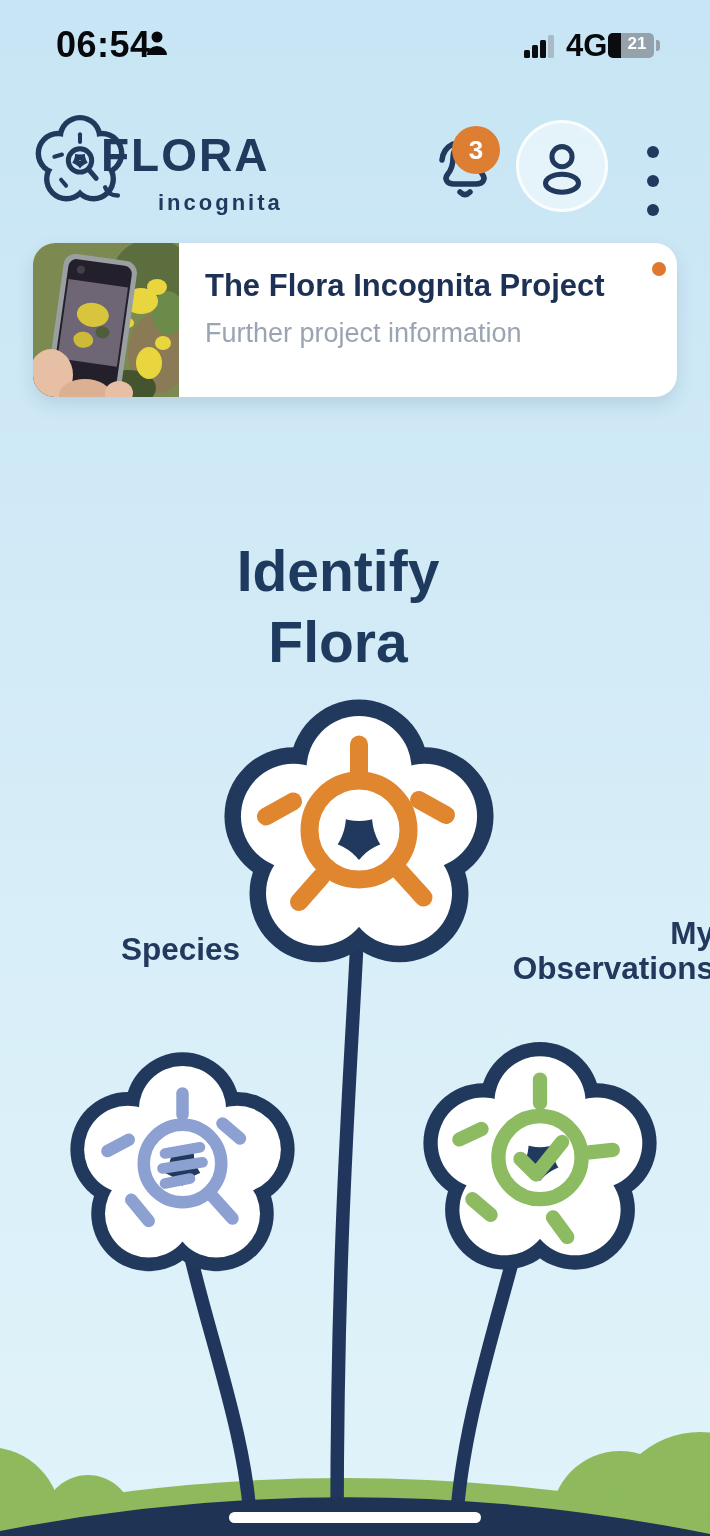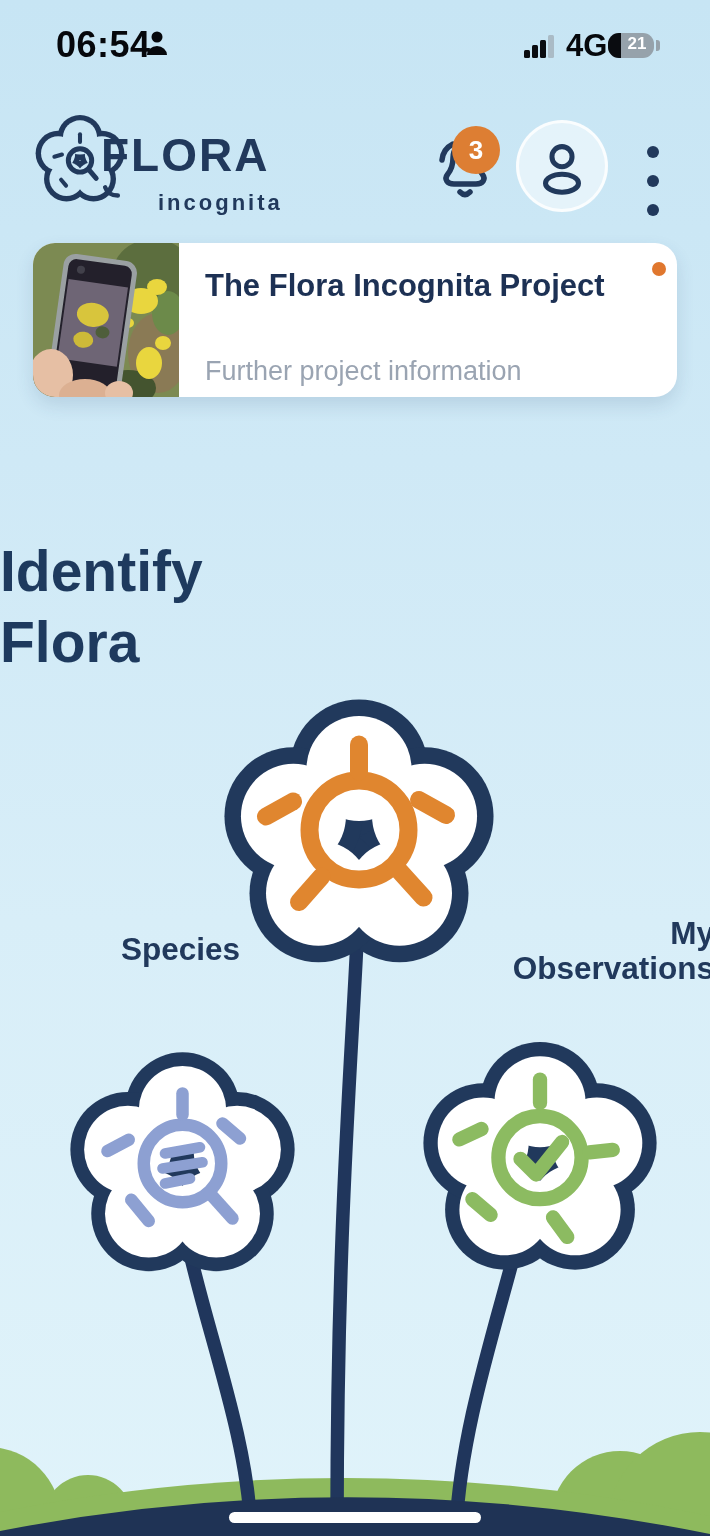--- a/index.html
+++ b/index.html
@@ -6,41 +6,41 @@
   *{box-sizing:border-box;font-family:"Liberation Sans",sans-serif;}
   .screen{
     position:relative;width:710px;height:1536px;margin:0 auto;overflow:hidden;
     background:linear-gradient(180deg,#c7e5f4 0%,#cfe9f6 30%,#d8eef8 60%,#e0f3fa 100%);
   }
   .abs{position:absolute;}
   .clickable{cursor:pointer;}
   
   .time{left:56px;top:24px;font-size:36px;font-weight:700;color:#06080c;letter-spacing:.5px;}
   .net{left:566px;top:28px;font-size:31px;font-weight:600;color:#06080c;}
-  .battery{left:608px;top:33px;width:46px;height:25px;border-radius:11px;background:#96a2ab;overflow:hidden;}
+  .battery{left:608px;top:33px;width:46px;height:25px;border-radius:5px;background:#96a2ab;overflow:hidden;}
   .battery .fill{position:absolute;left:0;top:0;width:13px;height:25px;background:#0a0c10;}
   .battery .pct{position:absolute;left:12px;top:1px;width:34px;text-align:center;font-size:17px;font-weight:700;color:#fff;}
   .battery-nub{left:656px;top:40px;width:4px;height:11px;border-radius:0 3px 3px 0;background:#96a2ab;}
   
   .brand-text{left:101px;top:128px;font-size:46px;font-weight:700;color:#21395c;letter-spacing:2px;}
   .brand-sub{left:126px;top:190px;font-size:22px;font-weight:700;color:#21395c;letter-spacing:3px;margin-left:32px;}
   .badge{left:452px;top:126px;width:48px;height:48px;border-radius:50%;background:#dd7e33;
     display:flex;align-items:center;justify-content:center;color:#fff;font-size:26px;font-weight:700;z-index:6;}
   .profile-btn{left:516px;top:120px;width:92px;height:92px;border-radius:50%;
     background:rgba(255,255,255,.5);border:3px solid rgba(255,255,255,.8);}
   .dot{width:12px;height:12px;border-radius:50%;background:#21395c;left:647px;}
   
   .card{left:33px;top:243px;width:644px;height:154px;background:#fff;border-radius:22px;
     box-shadow:0 8px 18px rgba(40,70,110,.14);}
   .card-title{left:205px;top:268px;font-size:31px;font-weight:600;color:#1d3154;}
-  .card-sub{left:205px;top:318px;font-size:27px;font-weight:400;color:#9aa4b2;margin-top:38px;}
+  .card-sub{left:205px;top:318px;font-size:27px;font-weight:400;color:#9aa4b2;}
   .unread-dot{left:652px;top:262px;width:14px;height:14px;border-radius:50%;background:#e0772e;}
   .thumb{left:33px;top:243px;width:146px;height:154px;border-radius:22px 0 0 22px;overflow:hidden;}
   
-  .identify{left:0;top:536px;width:676px;text-align:left;font-size:57px;font-weight:700;color:#1e3a5e;line-height:71px;}
+  .identify{left:0;top:536px;width:676px;text-align:center;font-size:57px;font-weight:700;color:#1e3a5e;line-height:71px;}
   .sub-label{font-size:31.5px;font-weight:700;color:#21395c;line-height:35px;text-align:right;}
   .species-label{left:28px;top:932px;width:212px;}
   .obs-label{left:448px;top:916px;width:266px;}
   svg{display:block;}
 </style>
 </head>
 <body>
 
 <div class="screen">
 

